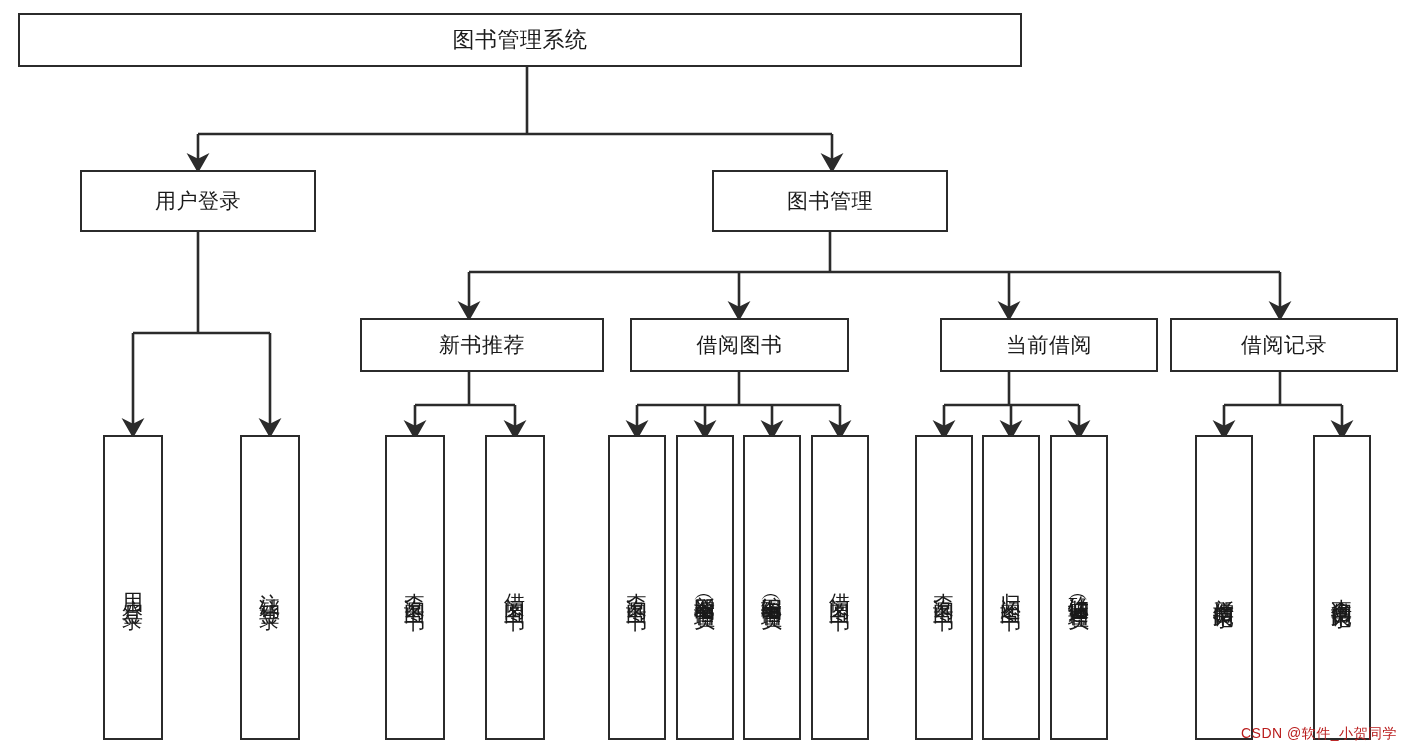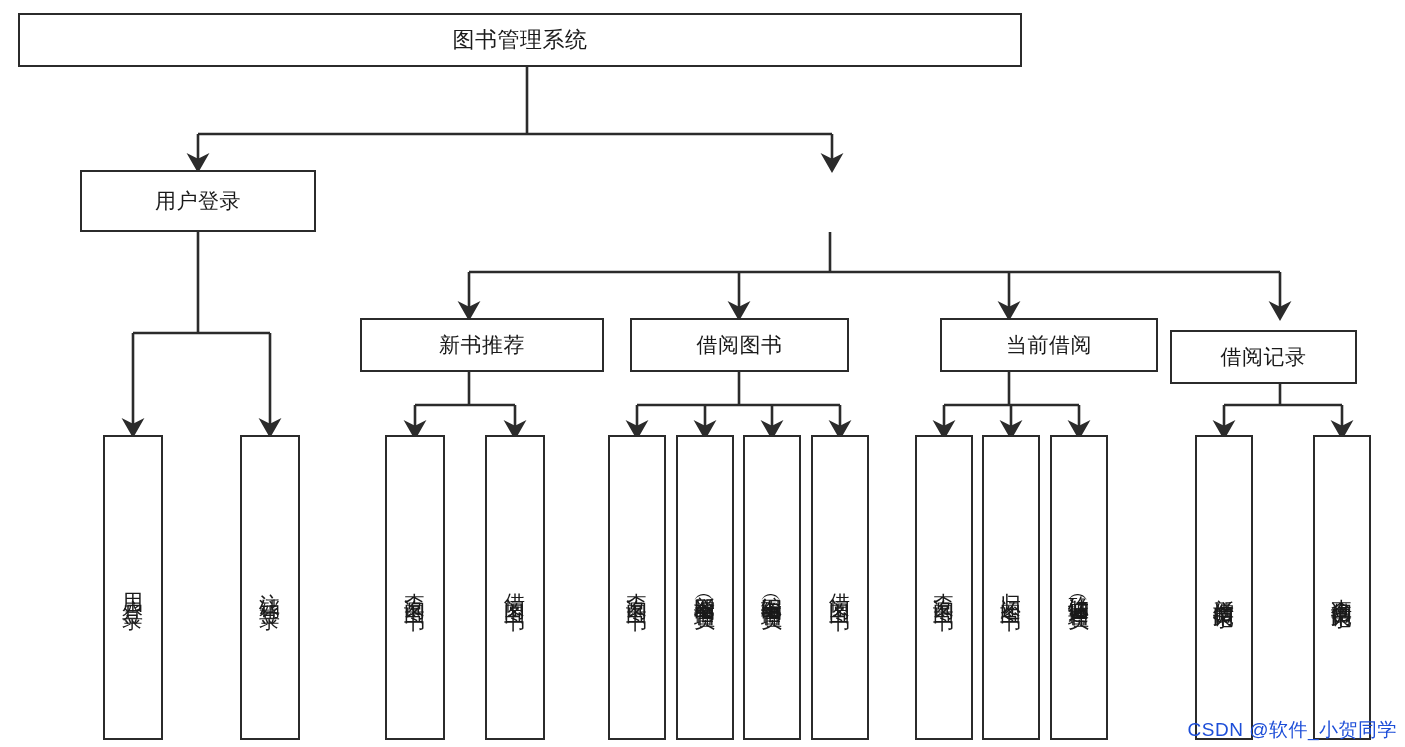--- a/index.html
+++ b/index.html
@@ -52,22 +52,22 @@
     line-height: 1;
     white-space: nowrap;
   }
   .node.vert.tight {
     letter-spacing: 2px;
   }
   .watermark {
     position: absolute;
     right: 8px;
     bottom: 4px;
-    font-size: 19px;
-    color: #1d4ed8;
+    font-size: 14px;
+    color: #b91c1c;
     white-space: nowrap;
     letter-spacing: 0.5px;
   }
 </style>
 </head>
 <body>
 
 <div id="canvas">
 
   <svg id="edges" viewBox="0 0 1405 747" width="1405" height="747">
@@ -116,25 +116,26 @@
       <path d="M1280,372 L1280,405"></path>
       <path d="M1224,405 L1342,405"></path>
       <path d="M1224,405 L1224,430" marker-end="url(#arrow)"></path>
       <path d="M1342,405 L1342,430" marker-end="url(#arrow)"></path>
     </g>
   </svg>
 
   <div class="node horiz root" style="left:18px; top:13px; width:1004px; height:54px;">图书管理系统</div>
 
   <div class="node horiz" style="left:80px; top:170px; width:236px; height:62px;">用户登录</div>
+  <div class="node horiz" style="left:712px; top:170px; width:236px; height:62px;">图书管理</div>
 
   <div class="node horiz" style="left:360px; top:318px; width:244px; height:54px;">新书推荐</div>
   <div class="node horiz" style="left:630px; top:318px; width:219px; height:54px;">借阅图书</div>
   <div class="node horiz" style="left:900px; top:318px; width:218px; height:54px;margin-left:40px;">当前借阅</div>
-  <div class="node horiz" style="left:1170px; top:318px; width:187px; height:54px;margin-top:12px;">借阅记录</div>
+  <div class="node horiz" style="left:1170px; top:318px; width:228px; height:54px;">借阅记录</div>
 
   <div class="node vert" style="left:103px; top:435px; width:60px; height:305px;">用户登录</div>
   <div class="node vert" style="left:240px; top:435px; width:60px; height:305px;">注销登录</div>
 
   <div class="node vert" style="left:385px; top:435px; width:60px; height:305px;">查询图书</div>
   <div class="node vert" style="left:485px; top:435px; width:60px; height:305px;">借阅图书</div>
 
   <div class="node vert" style="left:608px; top:435px; width:58px; height:305px;">查询图书</div>
   <div class="node vert tight" style="left:676px; top:435px; width:58px; height:305px;">新增图书（管理员）</div>
   <div class="node vert tight" style="left:743px; top:435px; width:58px; height:305px;">编辑图书（管理员）</div>

